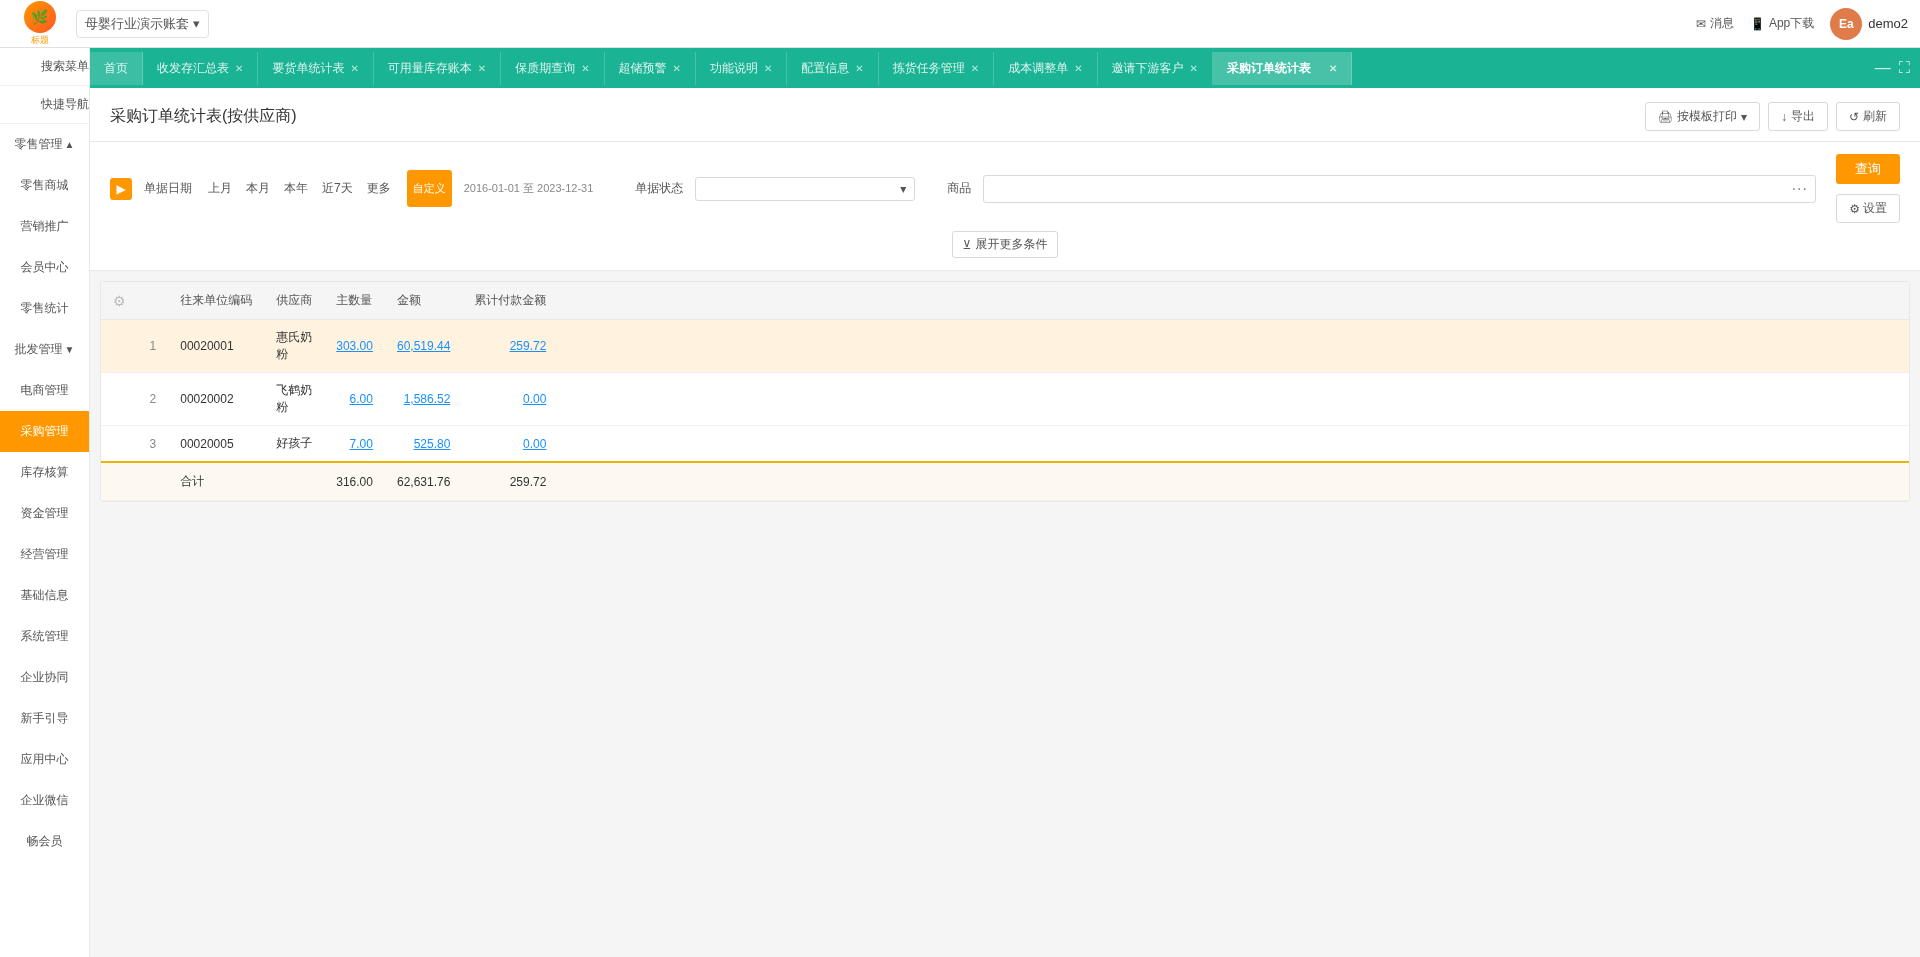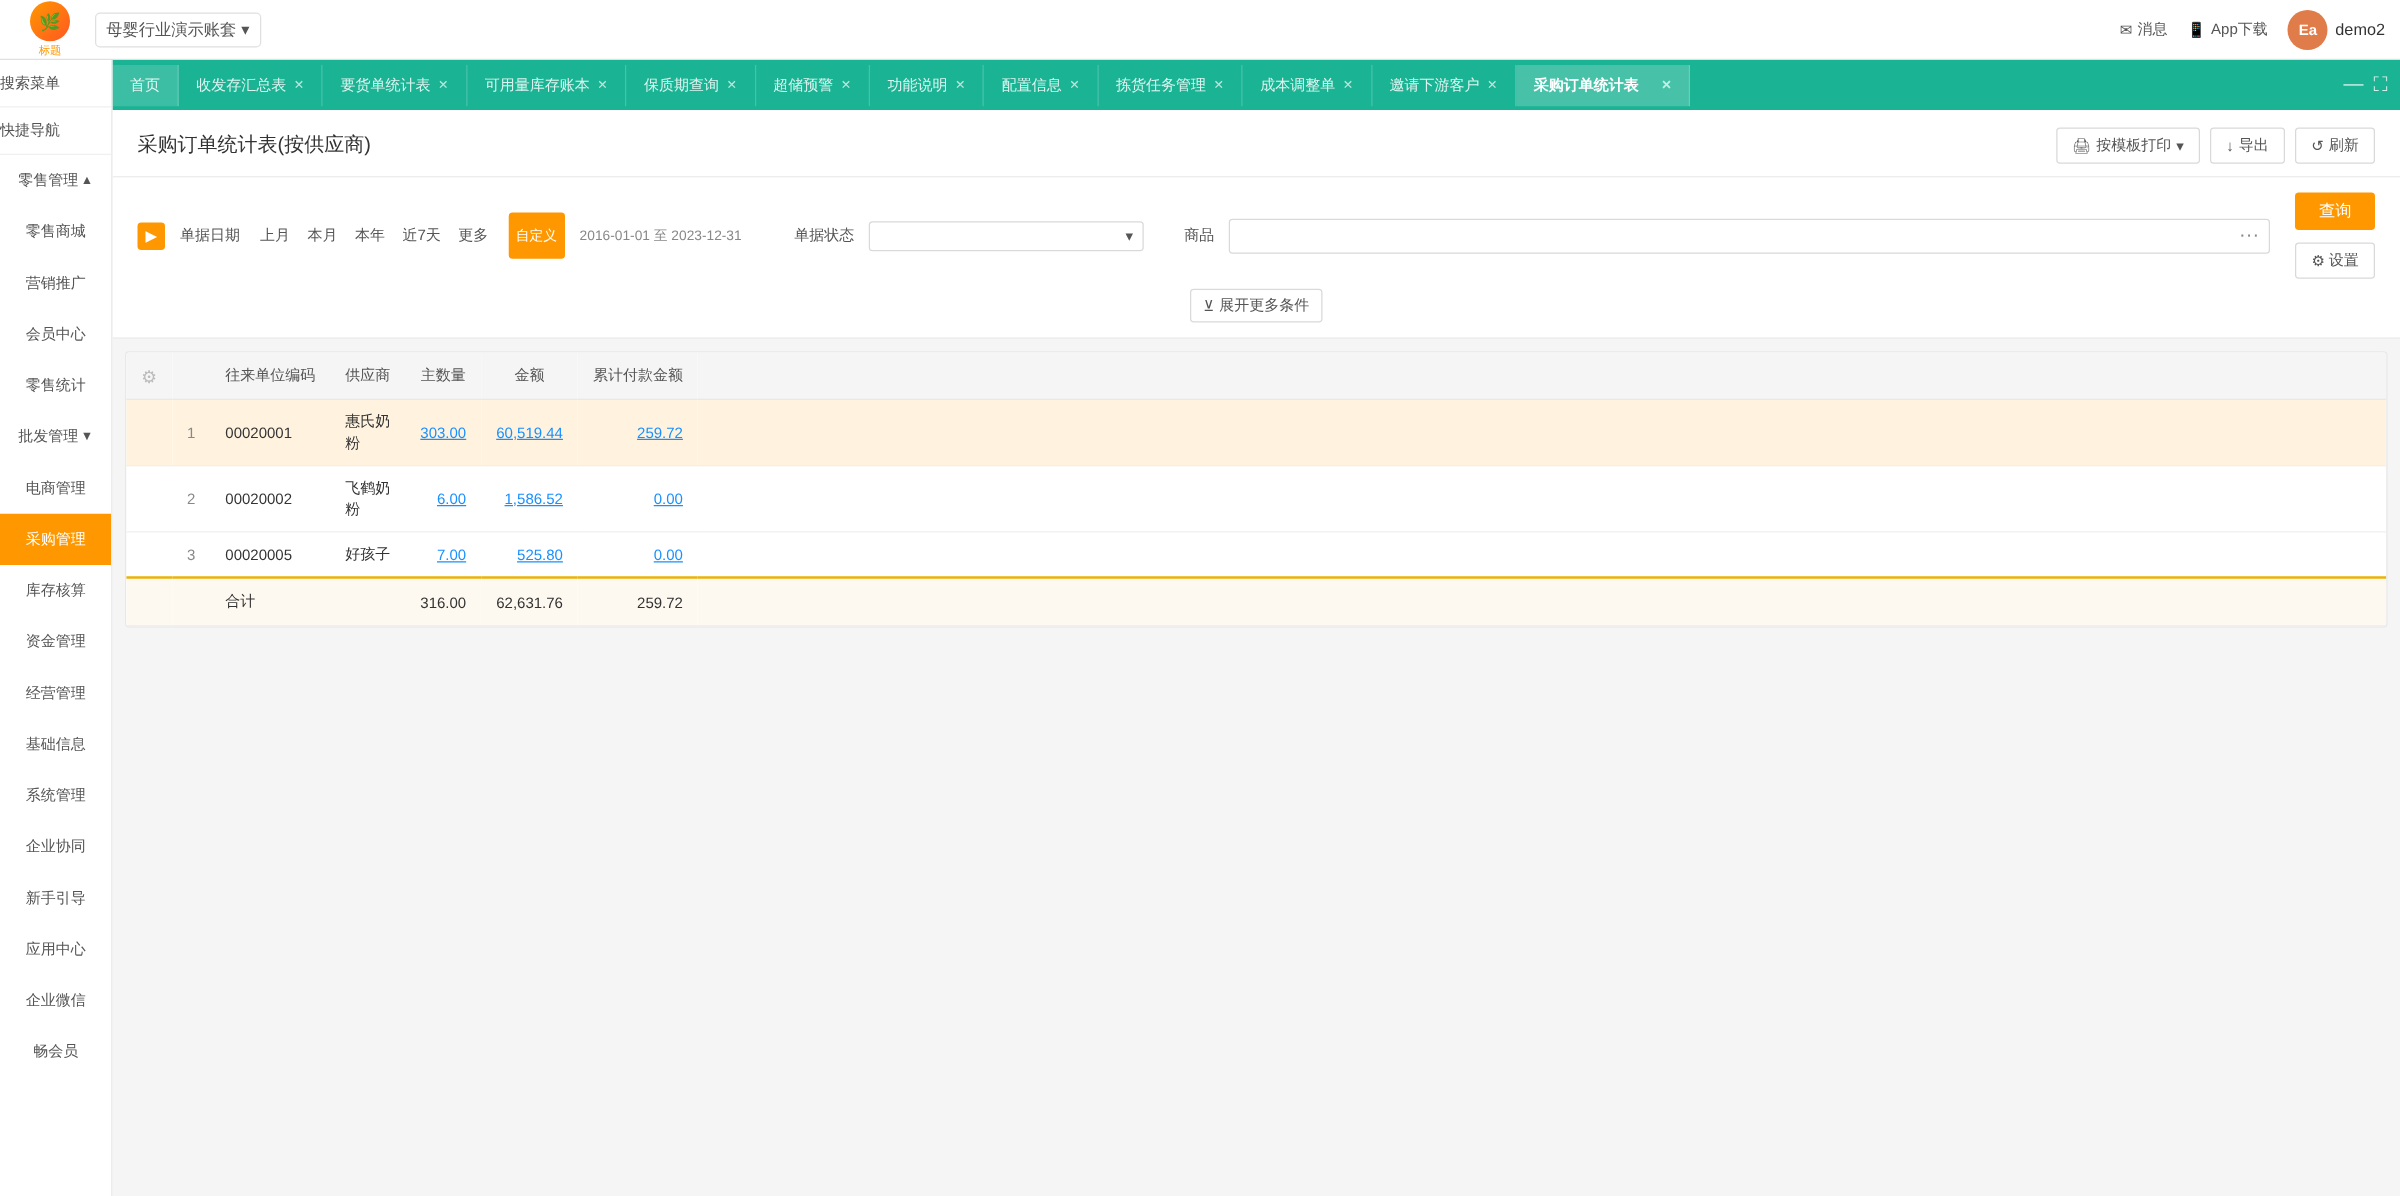--- a/index.html
+++ b/index.html
@@ -15,22 +15,22 @@
     #top-bar-right { display: flex; align-items: center; gap: 16px; }
     .top-bar-icon { display: flex; align-items: center; gap: 4px; font-size: 12px; color: #555; cursor: pointer; }
     #user-avatar { width: 32px; height: 32px; border-radius: 50%; background: #e0e0e0; overflow: hidden; display: flex; align-items: center; justify-content: center; }
     #user-name { font-size: 13px; color: #333; cursor: pointer; }
 
     
     #main-layout { display: flex; flex: 1; overflow: hidden; }
 
     
     #sidebar { width: 90px; background: #fff; border-right: 1px solid #e8e8e8; display: flex; flex-direction: column; flex-shrink: 0; overflow-y: auto; }
-    #search-menu { padding: 10px 0; text-align: left; font-size: 12px; color: #555; cursor: pointer; border-bottom: 1px solid #f0f0f0; }
-    #quick-nav { padding: 10px 0; text-align: left; font-size: 12px; color: #555; cursor: pointer; border-bottom: 1px solid #f0f0f0; }
+    #search-menu { padding: 10px 0; text-align: right; font-size: 12px; color: #555; cursor: pointer; border-bottom: 1px solid #f0f0f0; }
+    #quick-nav { padding: 10px 0; text-align: right; font-size: 12px; color: #555; cursor: pointer; border-bottom: 1px solid #f0f0f0; }
     .sidebar-item { padding: 12px 4px; text-align: center; font-size: 12px; color: #555; cursor: pointer; position: relative; }
     .sidebar-item.active { background: #ff9800; color: white; }
     .sidebar-item.has-sub { display: flex; align-items: center; justify-content: center; gap: 2px; }
     .sidebar-arrow { font-size: 10px; }
 
     
     #content-area { flex: 1; display: flex; flex-direction: column; overflow: hidden; }
 
     
     #tab-bar { background: #1ab394; display: flex; align-items: center; min-height: 40px; flex-shrink: 0; overflow-x: auto; }
@@ -61,21 +61,21 @@
     .filter-input { border: 1px solid #d9d9d9; border-radius: 3px; padding: 4px 8px; font-size: 12px; color: #555; min-width: 200px; display: flex; align-items: center; justify-content: space-between; background: white; }
     .filter-dots { color: #888; font-size: 16px; cursor: pointer; }
     .expand-more { display: flex; align-items: center; gap: 4px; font-size: 12px; color: #555; cursor: pointer; border: 1px solid #d9d9d9; border-radius: 3px; padding: 4px 10px; background: white; margin: 8px auto 0; width: fit-content; }
 
     
     #table-area { background: white; margin: 10px; border: 1px solid #e8e8e8; border-radius: 3px; overflow: hidden; }
     #data-table { width: 100%; border-collapse: collapse; }
     #data-table thead tr { background: #f5f5f5; }
     #data-table th { padding: 10px 12px; font-size: 12px; color: #555; font-weight: 500; border-bottom: 1px solid #e8e8e8; text-align: left; white-space: nowrap; }
     #data-table th.center { text-align: center; }
-    #data-table th.right { text-align: center; }
+    #data-table th.right { text-align: left; }
     #data-table td { padding: 9px 12px; font-size: 12px; border-bottom: 1px solid #f0f0f0; }
     #data-table td.center { text-align: center; }
     #data-table td.right { text-align: right; }
     #data-table td.link { color: #1890ff; text-decoration: underline; cursor: pointer; text-align: right; }
     .row-highlighted { background: #fff3e0 !important; }
     .row-num { color: #888; }
     .gear-icon { color: #bbb; cursor: pointer; font-size: 14px; }
 
     
     #table-footer { background: #fef9f0; border-top: 2px solid #eab308; }

